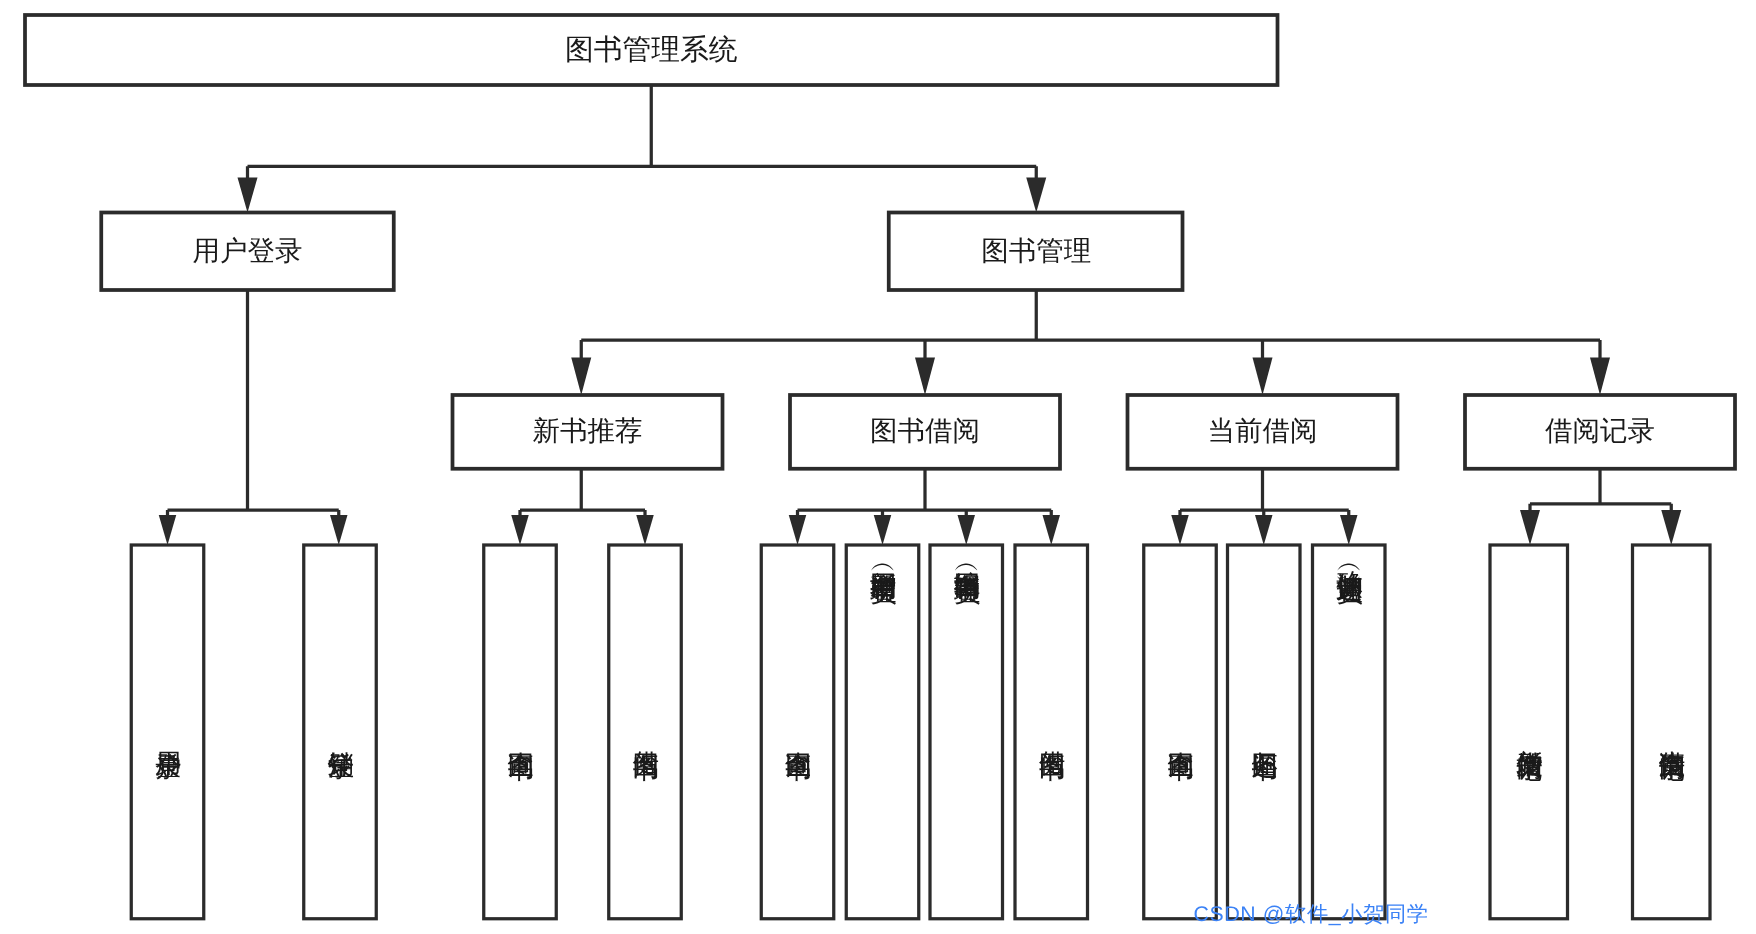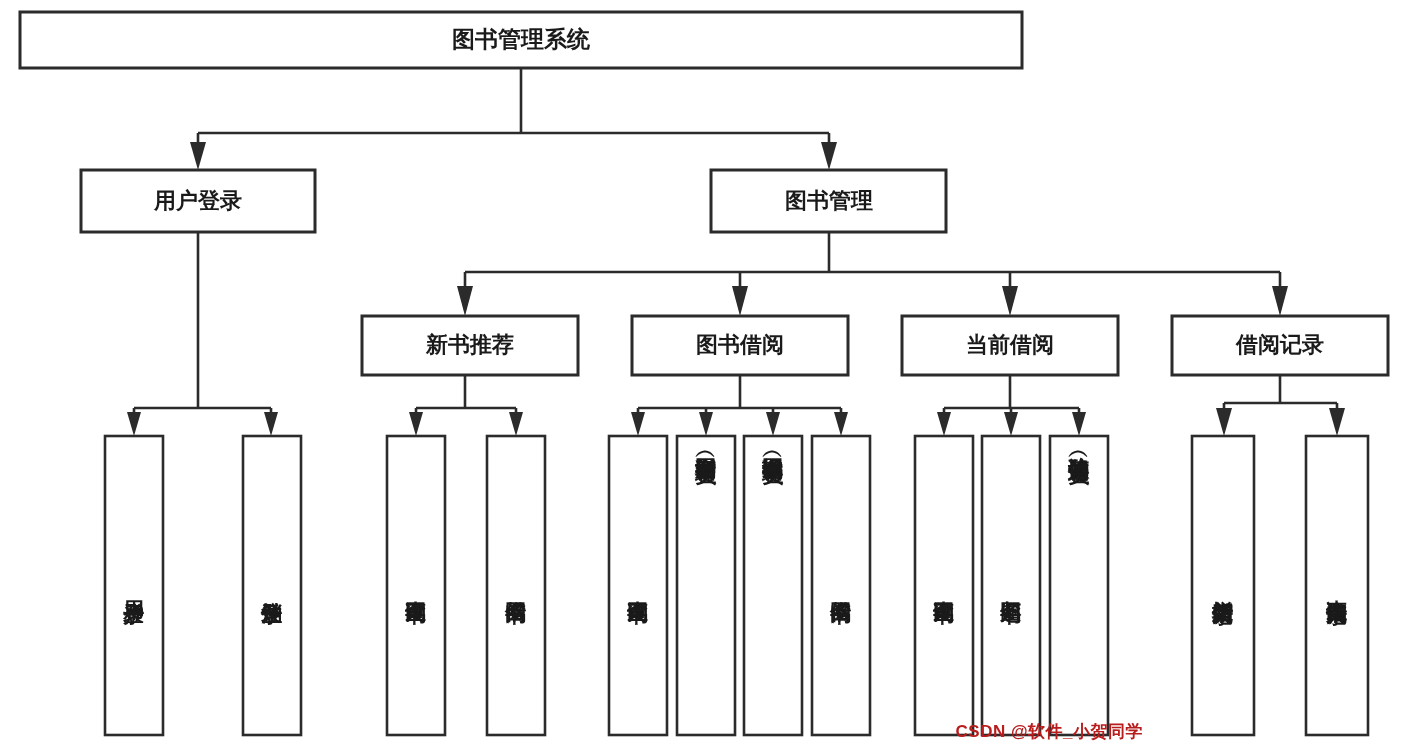--- a/index.html
+++ b/index.html
@@ -13,21 +13,20 @@
     font-family: "Liberation Sans", "DejaVu Sans", sans-serif;
     overflow: hidden;
     position: relative;
   }
   #chart-root {
     position: absolute;
     left: 0;
     top: 0;
     width: 1153px;
     height: 747px;
-    font-weight: bold;
   }
   svg.flow {
     display: block;
     width: 1405px;
     height: 747px;
   }
   .node-box {
     fill: #ffffff;
     stroke: #2b2b2b;
     stroke-width: 3;
@@ -74,21 +73,21 @@
     letter-spacing: 1px;
     white-space: nowrap;
     text-align: center;
   }
   .watermark {
     position: absolute;
     right: 10px;
     bottom: 4px;
     font-family: "Liberation Sans", "DejaVu Sans", sans-serif;
     font-size: 17px;
-    color: #b91c1c;
+    color: #3b82f6;
     letter-spacing: 0.5px;
     user-select: none;
   }
 </style>
 </head>
 <body>
 
 <div id="chart-root">
 
   <svg class="flow" viewBox="0 0 1405 747" xmlns="http://www.w3.org/2000/svg">

